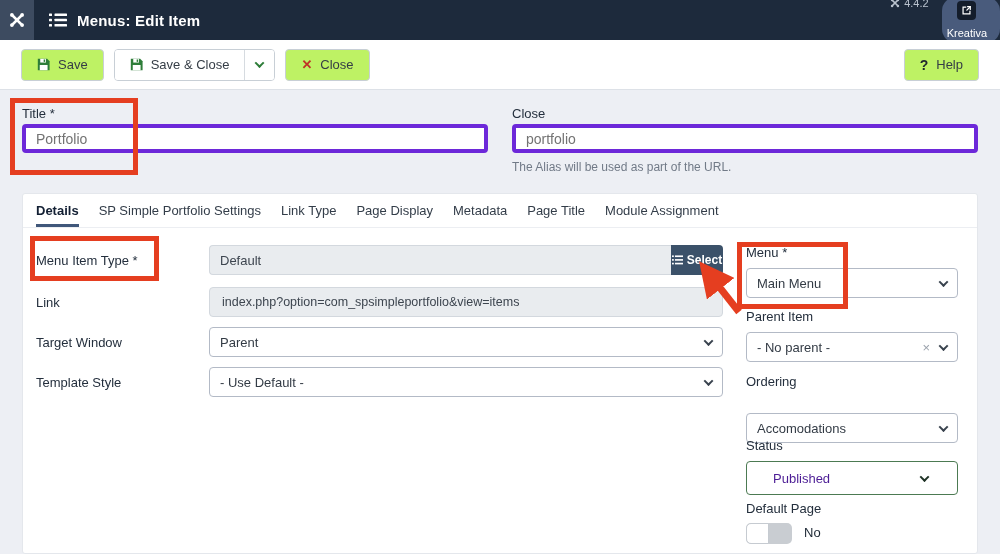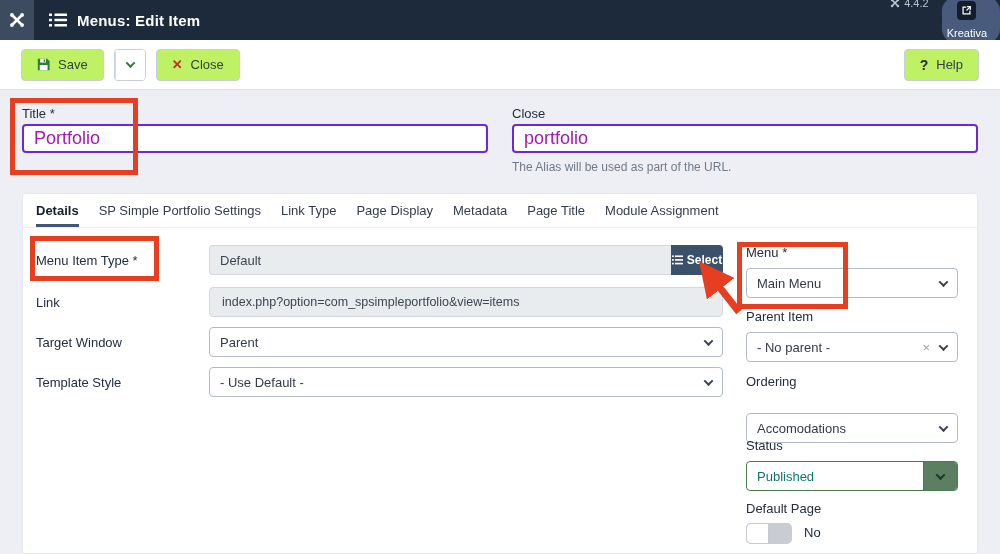--- a/index.html
+++ b/index.html
@@ -26,21 +26,21 @@
   .chev { display:inline-block; width:7px; height:7px; border-right:2px solid #39434e; border-bottom:2px solid #39434e; transform:rotate(45deg) translate(-1px,-1px); }
   .chev.green { border-color:#2e7d39; }
   .x-glyph { color:#c03126; font-weight:bold; font-size:13px; line-height:1; }
   .q-glyph { color:#20262e; font-weight:bold; font-size:14px; line-height:1; }
   .close-btn { margin-left:10px; }
   .help-btn { margin-left:auto; }
 
   
   .meta-strip { position:absolute; top:90px; left:0; width:1000px; height:103px; }
   .fld-label { font-size:13px; color:#242f3d; }
-  .text-input { position:absolute; height:29px; background:#fff; border:2px solid #6d28d9; border-radius:4px; font-size:18px; color:#a21caf; padding:0 10px; font-family:inherit; }
+  .text-input { position:absolute; height:29px; background:#fff; border:4px solid #6d28d9; border-radius:4px; font-size:14px; color:#737373; padding:0 10px; font-family:inherit; }
   .lbl-title { position:absolute; left:22px; top:16px; }
   .inp-title { left:22px; top:34px; width:466px; }
   .lbl-alias { position:absolute; left:512px; top:16px; }
   .inp-alias { left:512px; top:34px; width:466px; }
   .alias-help { position:absolute; left:512px; top:70px; font-size:12px; color:#717a87; }
 
   
   .panel { position:absolute; left:22px; top:193px; width:956px; height:361px; background:#fff; border:1px solid #e4e7ec; border-radius:3px; }
   .tabs { position:absolute; top:0; left:0; right:0; height:34px; display:flex; align-items:stretch; padding-left:13px; gap:20px; border-bottom:1px solid #eceef2; }
   .tab { display:flex; align-items:center; font-size:13px; color:#333d49; border-bottom:3px solid transparent; padding-top:2px; cursor:pointer; }
@@ -55,21 +55,21 @@
   .mit-field { position:absolute; left:186px; top:51px; width:514px; height:30px; display:flex; }
   .mit-input { flex:1; border:1px solid #d3d8de; border-right:none; border-radius:4px 0 0 4px; background:#e9ecef; color:#3d454f; font-size:13px; padding:0 10px; font-family:inherit; }
   .select-btn { width:52px; background:#3b5169; color:#fff; border:none; border-radius:0 4px 4px 0; font-size:12px; font-weight:bold; display:flex; align-items:center; justify-content:center; gap:4px; cursor:pointer; font-family:inherit; }
 
   .link-input { left:186px; top:93px; width:514px; height:30px; position:absolute; border-radius:4px; font-size:12.5px; padding:0 12px; font-family:inherit; }
 
   
   .sb-label { position:absolute; left:723px; font-size:13px; color:#242f3d; }
   .sb-sel { left:723px; width:212px; }
   .clear-x { margin-left:auto; color:#9aa1ab; font-size:13px; padding-right:10px; }
-  .status-sel { border:1px solid #4c7a52; color:#0f766e; padding:0; overflow:hidden; }
+  .status-sel { border:1px solid #4c7a52; color:#4c1d95; padding:16px; overflow:hidden; }
   .status-text { padding-left:10px; }
   .status-caret { margin-left:auto; width:34px; height:100%; background:#5c7f62; border-left:1px solid #4c7a52; display:flex; align-items:center; justify-content:center; }
   .status-caret .chev { border-color:#1f3326; }
 
   .toggle { position:absolute; left:723px; top:329px; width:46px; height:21px; border-radius:5px; background:#c9cdd2; cursor:pointer; }
   .toggle .knob { position:absolute; left:0; top:0; width:23px; height:21px; background:#fff; border:1px solid #c6cbd1; border-radius:5px 0 0 5px; }
   .toggle-label { position:absolute; left:781px; top:331px; font-size:13px; color:#1c2733; }
 
   
   .anno { position:absolute; border:5px solid #e53e20; z-index:10; pointer-events:none; }
@@ -142,20 +142,29 @@
     <button class="tbtn">
       <svg width="13" height="13" viewBox="0 0 16 16">
         <path fill="#2e7d39" d="M1 1h11.5L15.5 4v11H1z"></path>
         <rect x="4" y="1" width="7" height="4.6" fill="#fff"></rect>
         <rect x="8.2" y="1.8" width="1.8" height="3" fill="#2e7d39"></rect>
         <rect x="3.4" y="8.6" width="9.6" height="6.4" fill="#fff"></rect>
       </svg>
       <span>Save</span>
     </button>
     <div class="btn-group">
+      <button class="seg">
+        <svg width="13" height="13" viewBox="0 0 16 16">
+          <path fill="#2e7d39" d="M1 1h11.5L15.5 4v11H1z"></path>
+          <rect x="4" y="1" width="7" height="4.6" fill="#fff"></rect>
+          <rect x="8.2" y="1.8" width="1.8" height="3" fill="#2e7d39"></rect>
+          <rect x="3.4" y="8.6" width="9.6" height="6.4" fill="#fff"></rect>
+        </svg>
+        <span>Save &amp; Close</span>
+      </button>
       <button class="seg caret-seg">
         <span class="chev green"></span>
       </button>
     </div>
     <button class="tbtn close-btn">
       <span class="x-glyph">✕</span>
       <span>Close</span>
     </button>
     <button class="tbtn help-btn">
       <span class="q-glyph">?</span>

